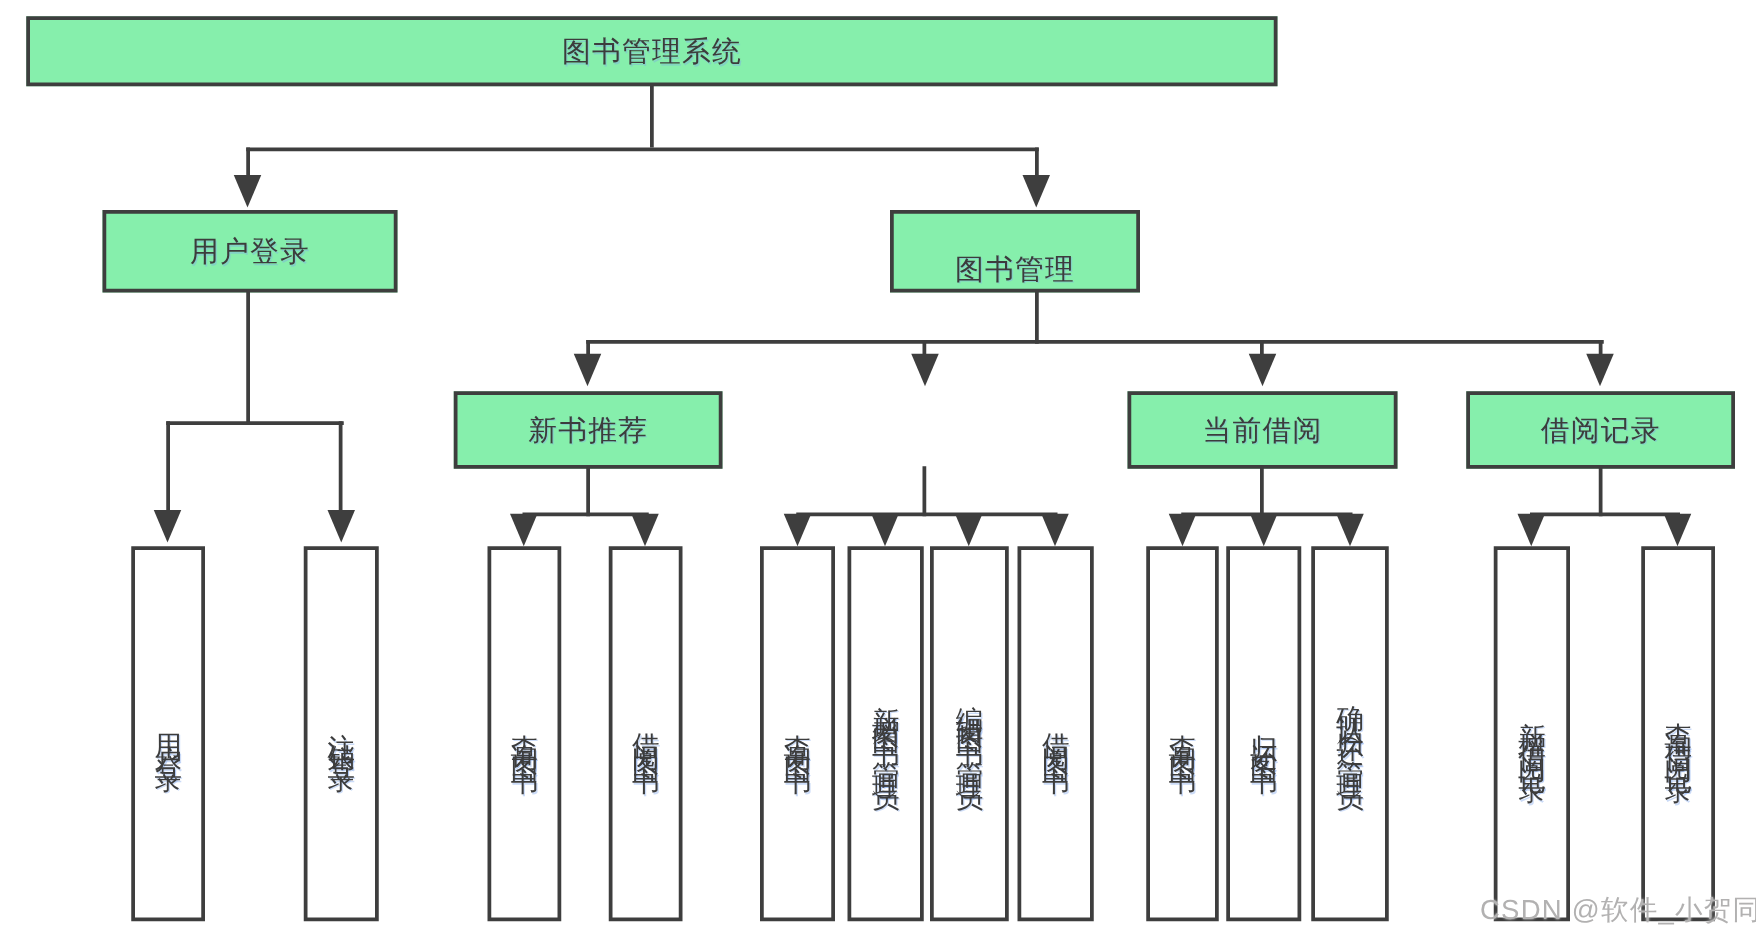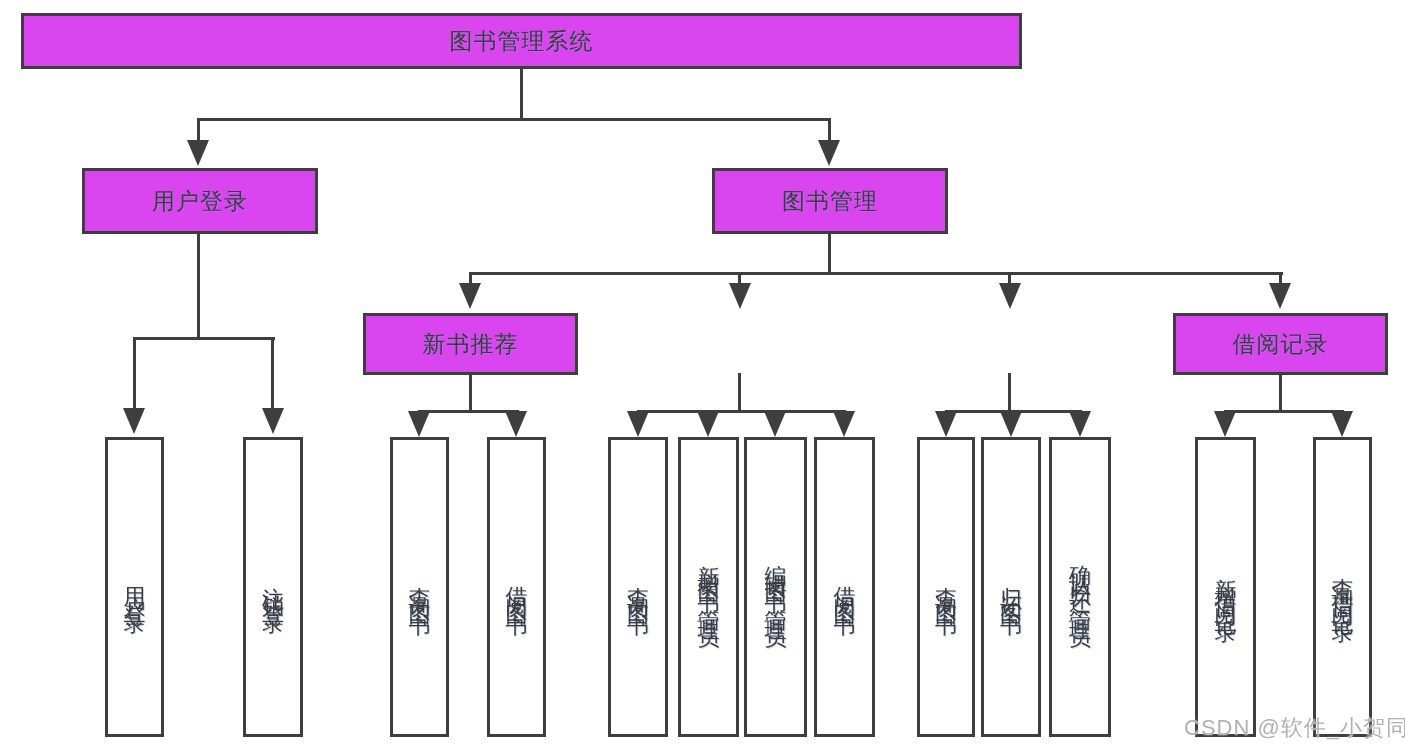--- a/index.html
+++ b/index.html
@@ -1,21 +1,21 @@
 <!DOCTYPE html>
 <html><head>
 <meta charset="utf-8">
 <style>
   html,body{margin:0;padding:0;background:#fff;}
   .canvas{
     position:relative;width:1405px;height:747px;background:#ffffff;
     font-family:"Liberation Sans","DejaVu Sans",sans-serif;overflow:hidden;
   }
   .hbox{
-    position:absolute;box-sizing:border-box;border:3px solid #3e3e3e;background:#d946ef;
+    position:absolute;box-sizing:border-box;border:3px solid #3e3e3e;background:#86efac;
     display:flex;align-items:center;justify-content:center;
     font-size:23px;color:#3c3c3c;letter-spacing:1px;
   }
   .vbox{
     position:absolute;box-sizing:border-box;border:3px solid #3e3e3e;background:#fff;
     display:flex;align-items:center;justify-content:center;
     font-size:22px;color:#3c3c3c;
   }
   .vbox .lbl{
     writing-mode:vertical-rl;letter-spacing:9px;line-height:1;white-space:nowrap;
@@ -44,21 +44,21 @@
   <div class="ln" style="left:520px;top:68px;width:3px;height:50px;"></div>
   <div class="ln" style="left:197px;top:118px;width:634px;height:3px;"></div>
   <div class="ln" style="left:197px;top:118px;width:3px;height:26px;"></div>
   <div class="ar" style="left:187px;top:140px;"></div>
   <div class="ln" style="left:828px;top:118px;width:3px;height:26px;"></div>
   <div class="ar" style="left:818px;top:140px;"></div>
 
   <div class="hbox" style="left:82px;top:168px;width:236px;height:66px;">
     <span class="lbl">用户登录</span>
   </div>
-  <div class="hbox" style="left:712px;top:168px;width:236px;height:66px;">
+  <div class="hbox" style="left:712px;top:168px;width:200px;height:66px;align-items:flex-end;">
     <span class="lbl">图书管理</span>
   </div>
 
   <div class="ln" style="left:197px;top:232px;width:3px;height:108px;"></div>
   <div class="ln" style="left:133px;top:337px;width:142px;height:3px;"></div>
   <div class="ln" style="left:133px;top:337px;width:3px;height:74px;"></div>
   <div class="ar" style="left:123px;top:408px;"></div>
   <div class="ln" style="left:271px;top:337px;width:3px;height:74px;"></div>
   <div class="ar" style="left:262px;top:408px;"></div>
 
@@ -68,20 +68,23 @@
   <div class="ar" style="left:459px;top:283px;"></div>
   <div class="ln" style="left:738px;top:272px;width:3px;height:14px;"></div>
   <div class="ar" style="left:729px;top:283px;"></div>
   <div class="ln" style="left:1008px;top:272px;width:3px;height:14px;"></div>
   <div class="ar" style="left:999px;top:283px;"></div>
   <div class="ln" style="left:1279px;top:272px;width:3px;height:14px;"></div>
   <div class="ar" style="left:1269px;top:283px;"></div>
 
   <div class="hbox" style="left:363px;top:313px;width:215px;height:62px;">
     <span class="lbl">新书推荐</span>
+  </div>
+  <div class="hbox" style="left:902px;top:313px;width:216px;height:62px;">
+    <span class="lbl">当前借阅</span>
   </div>
   <div class="hbox" style="left:1173px;top:313px;width:215px;height:62px;">
     <span class="lbl">借阅记录</span>
   </div>
 
   <div class="ln" style="left:469px;top:373px;width:3px;height:40px;"></div>
   <div class="ln" style="left:418px;top:410px;width:101px;height:3px;"></div>
   <div class="ar" style="left:408px;top:411px;"></div>
   <div class="ar" style="left:505px;top:411px;"></div>
 

